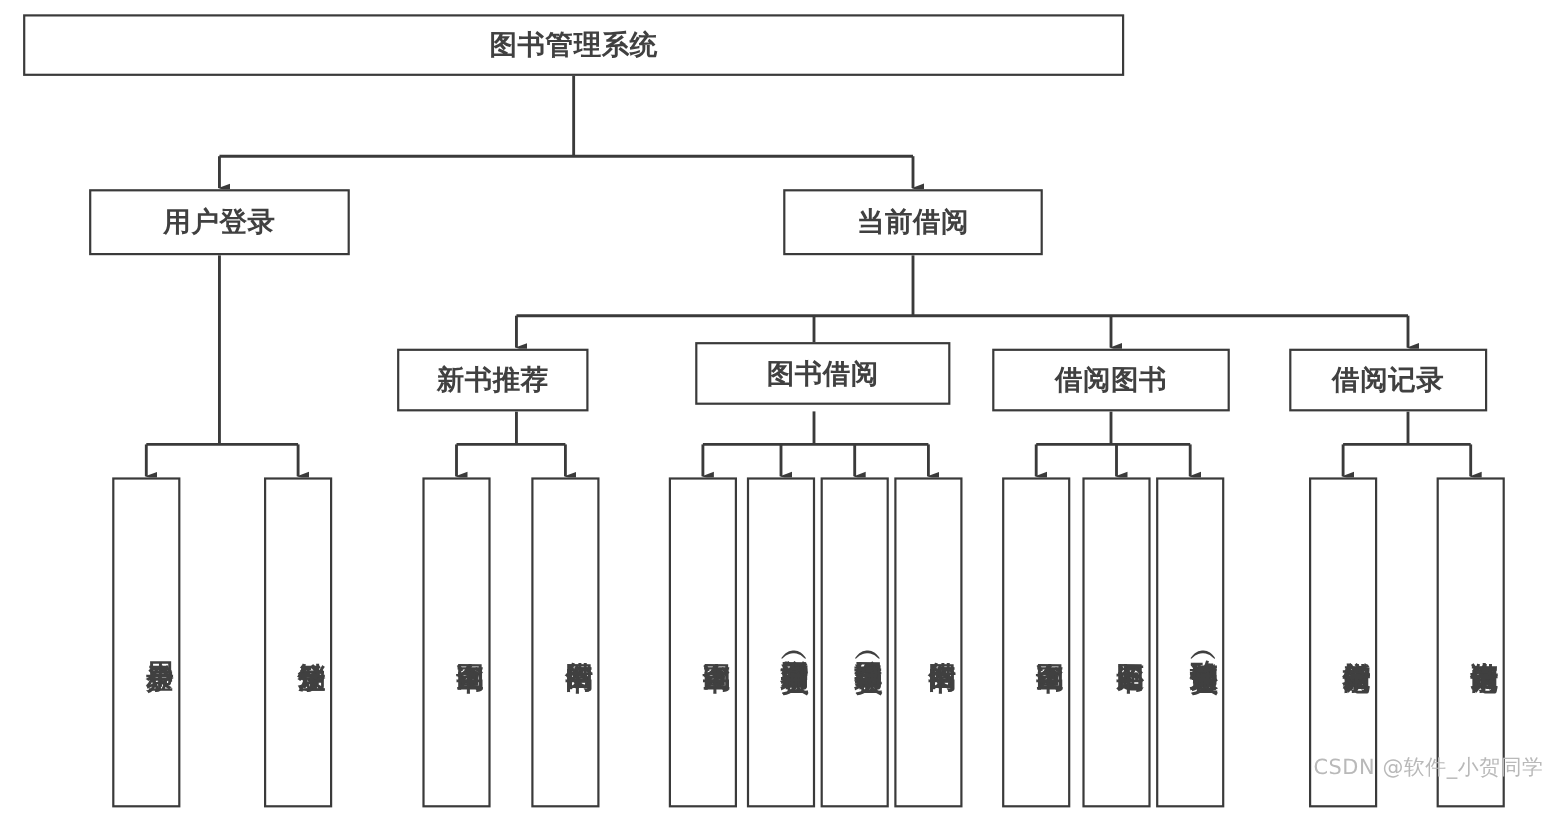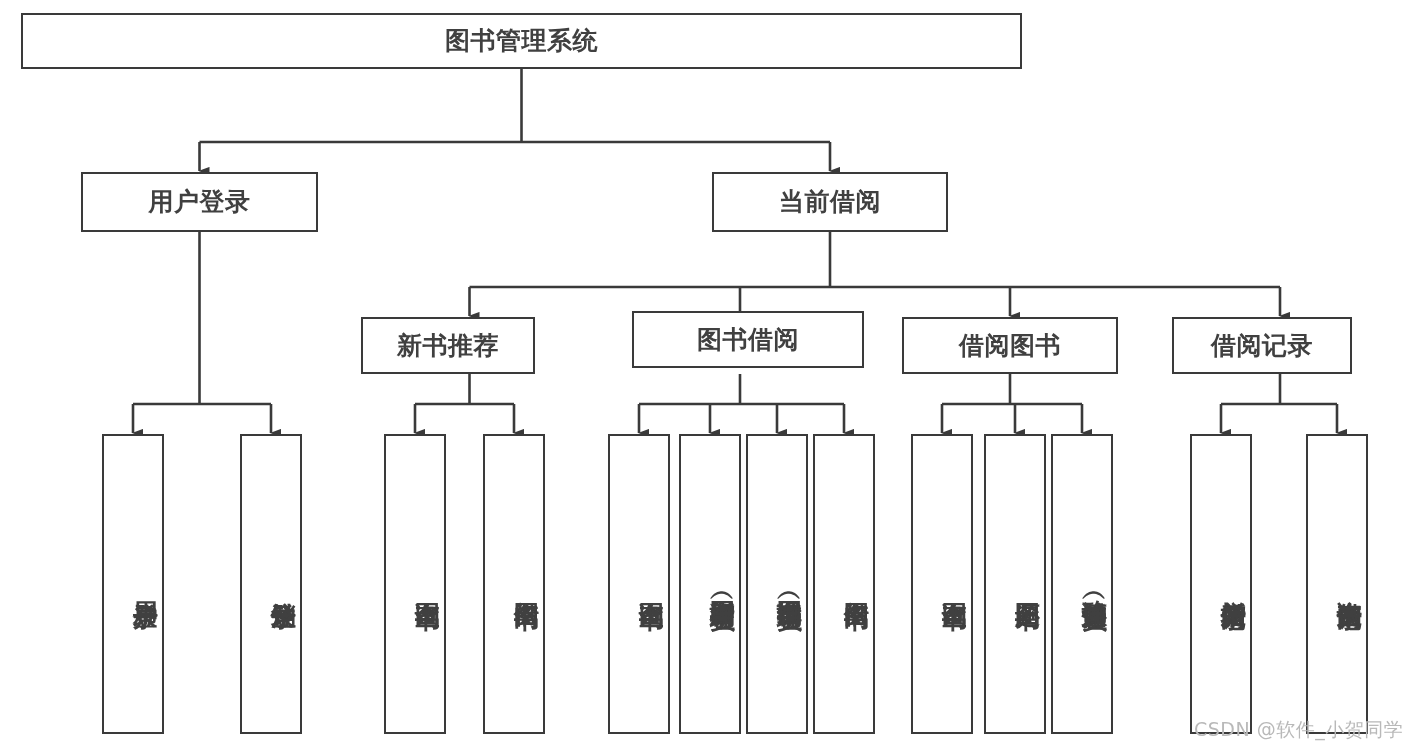--- a/index.html
+++ b/index.html
@@ -170,14 +170,14 @@
   <div class="node node-v shift-top" style="left: 1051px; top: 434px; width: 62px; height: 300px;">
       <span>确认归还（管理员）</span>
     </div>
   <div class="node node-v" style="left: 1190px; top: 434px; width: 62px; height: 300px;">
       <span>新增借阅记录</span>
     </div>
   <div class="node node-v" style="left: 1306px; top: 434px; width: 62px; height: 300px;">
       <span>查询借阅记录</span>
     </div>
 
-  <div class="watermark" style="left: 1194px; top: 717px; color: rgb(185, 185, 185);">CSDN @软件_小贺同学</div>
+  <div class="watermark" style="left: 1194px; top: 685px; color: rgb(185, 185, 185);">CSDN @软件_小贺同学</div>
 </div>
 
 </body></html>

